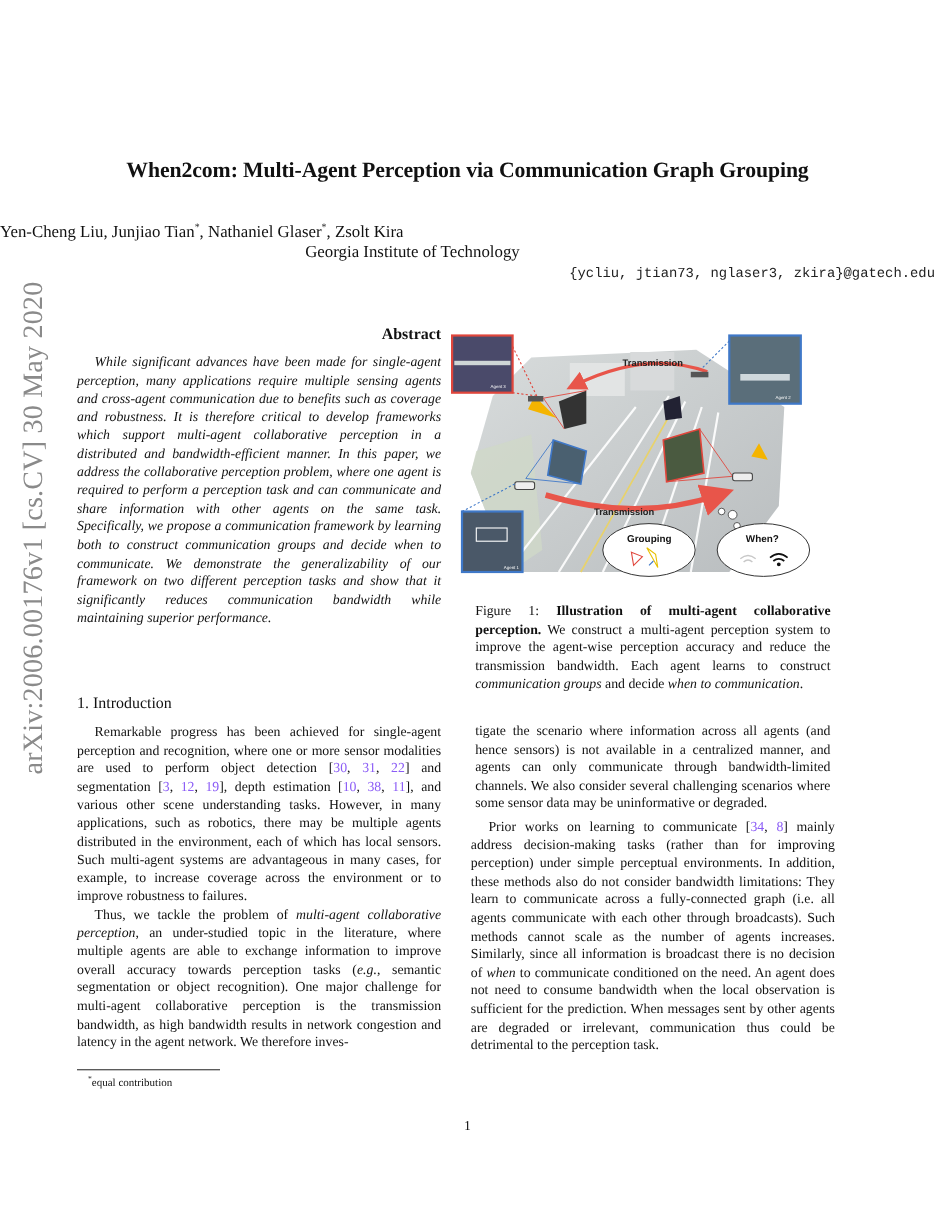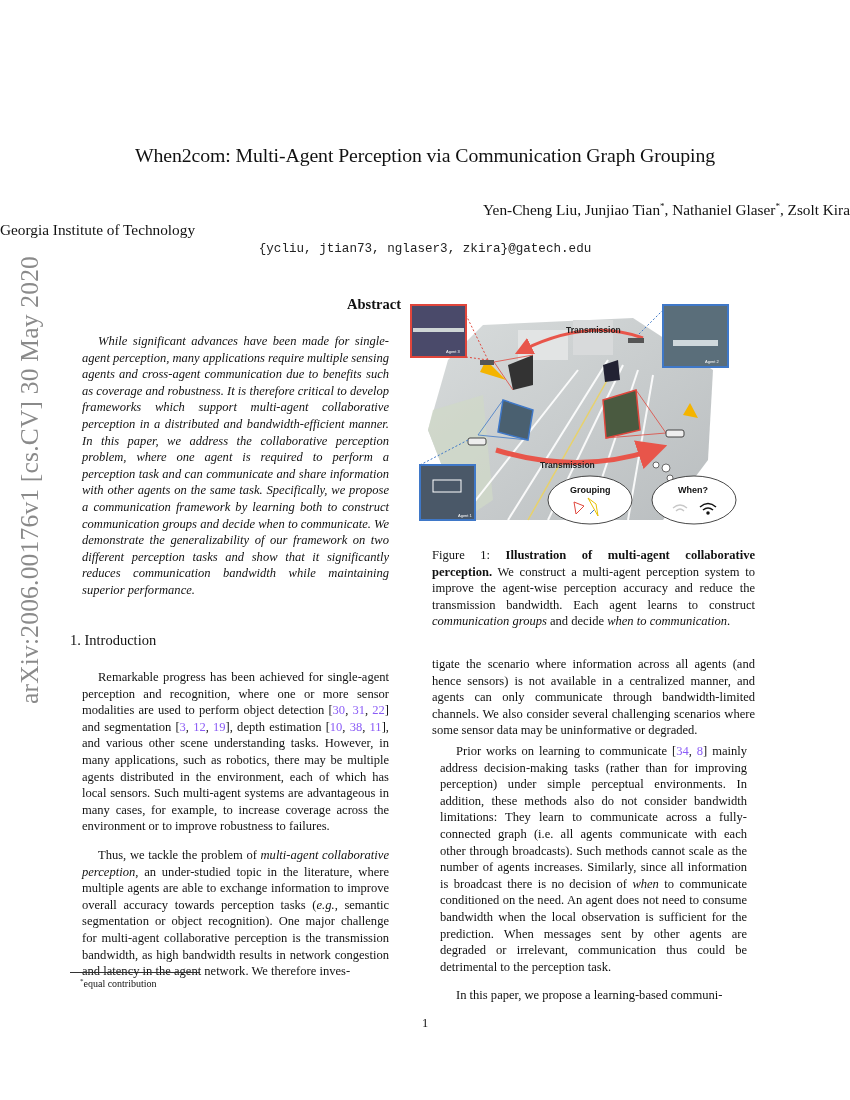--- a/index.html
+++ b/index.html
@@ -2,33 +2,33 @@
 <html><head>
 <meta charset="utf-8">
 <style>
   html, body { margin: 0; padding: 0; background: #ffffff; }
   body { width: 850px; height: 1100px; position: relative; overflow: hidden;
          font-family: "Liberation Serif", "DejaVu Serif", serif; color: #111; }
   .arxiv-stamp { position: absolute; left: 10px; top: 280px; width: 40px; height: 400px; }
   .arxiv-stamp span { position: absolute; left: 50%; top: 50%; transform: translate(-50%,-50%) rotate(-90deg);
       white-space: nowrap; font-size: 25.5px; color: #8a8a8a; letter-spacing: 0.2px; }
   .title { position: absolute; left: 0; width: 850px; top: 144px; text-align: center;
-      font-weight: normal; font-size: 19.8px; letter-spacing: -0.1px; }
-  .authors { position: absolute; left: 0; width: 850px; top: 201px; text-align: right; font-size: 15.3px; }
+      font-weight: bold; font-size: 19.8px; letter-spacing: -0.1px; }
+  .authors { position: absolute; left: 0; width: 850px; top: 201px; text-align: left; font-size: 15.3px; }
   .authors sup { font-size: 9px; }
-  .affil { position: absolute; left: 0; width: 750px; top: 221px; font-size: 15.3px; }
-  .email { position: absolute; left: 0; width: 850px; top: 242px; text-align: center;
+  .affil { position: absolute; left: 0; width: 750px; top: 221px; text-align: center; font-size: 15.3px; }
+  .email { position: absolute; left: 0; width: 850px; top: 242px; text-align: right;
       font-family: "Liberation Mono", "DejaVu Sans Mono", monospace; font-size: 12.6px; color: #222; }
   .col { position: absolute; width: 331px; font-size: 12.55px; line-height: 16.6px; text-align: justify; }
   .col-left { left: 70px; }
   .col-right { left: 428px; }
   .abstract-head { position: absolute; left: 70px; width: 331px; top: 296px; text-align: right;
       font-weight: bold; font-size: 14.5px; }
   .abstract-body { top: 321px; font-style: italic; }
-  .indent { text-indent: 16px; margin: 12px; }
+  .indent { text-indent: 16px; margin: 0; }
   .sec-head { position: absolute; left: 70px; top: 632px; font-weight: normal; font-size: 14.5px; }
   .intro-left { top: 657px; }
   .cite { color: #8b5cf6; }
   p { margin: 4px; }
   .para-gap { margin-top: 3px; }
   .footnote-rule { position: absolute; left: 70px; top: 972px; width: 130px; border-top: 1px solid #333; }
   .footnote { position: absolute; left: 80px; top: 977px; font-size: 10px; }
   .footnote sup { font-size: 7px; }
   .page-num { position: absolute; left: 0; width: 850px; top: 1016px; text-align: center; font-size: 12.5px; }
   .figure { position: absolute; left: 408px; top: 300px; width: 335px; height: 232px; }
@@ -163,16 +163,15 @@
   </svg>
 </div>
 
 <div class="col col-right caption">
   <p><span>Figure 1: </span><b>Illustration of multi-agent collaborative perception.</b><span> We construct a multi-agent perception system to improve the agent-wise perception accuracy and reduce the transmission bandwidth. Each agent learns to construct </span><em>communication groups</em><span> and decide </span><em>when to communication</em><span>.</span></p>
 </div>
 
 <div class="col col-right right-body">
   <p>tigate the scenario where information across all agents (and hence sensors) is not available in a centralized manner, and agents can only communicate through bandwidth-limited channels. We also consider several challenging scenarios where some sensor data may be uninformative or degraded.</p>
   <p class="indent para-gap"><span>Prior works on learning to communicate [</span><a class="cite">34</a><span>, </span><a class="cite">8</a><span>] mainly address decision-making tasks (rather than for improving perception) under simple perceptual environments. In addition, these methods also do not consider bandwidth limitations: They learn to communicate across a fully-connected graph (i.e. all agents communicate with each other through broadcasts). Such methods cannot scale as the number of agents increases. Similarly, since all information is broadcast there is no decision of </span><em>when</em><span> to communicate conditioned on the need. An agent does not need to consume bandwidth when the local observation is sufficient for the prediction. When messages sent by other agents are degraded or irrelevant, communication thus could be detrimental to the perception task.</span></p>
-  <p class="indent para-gap">In this paper, we propose a learning-based communi-</p>
 </div>
 
 <div class="page-num">1</div>
 
 </body></html>

